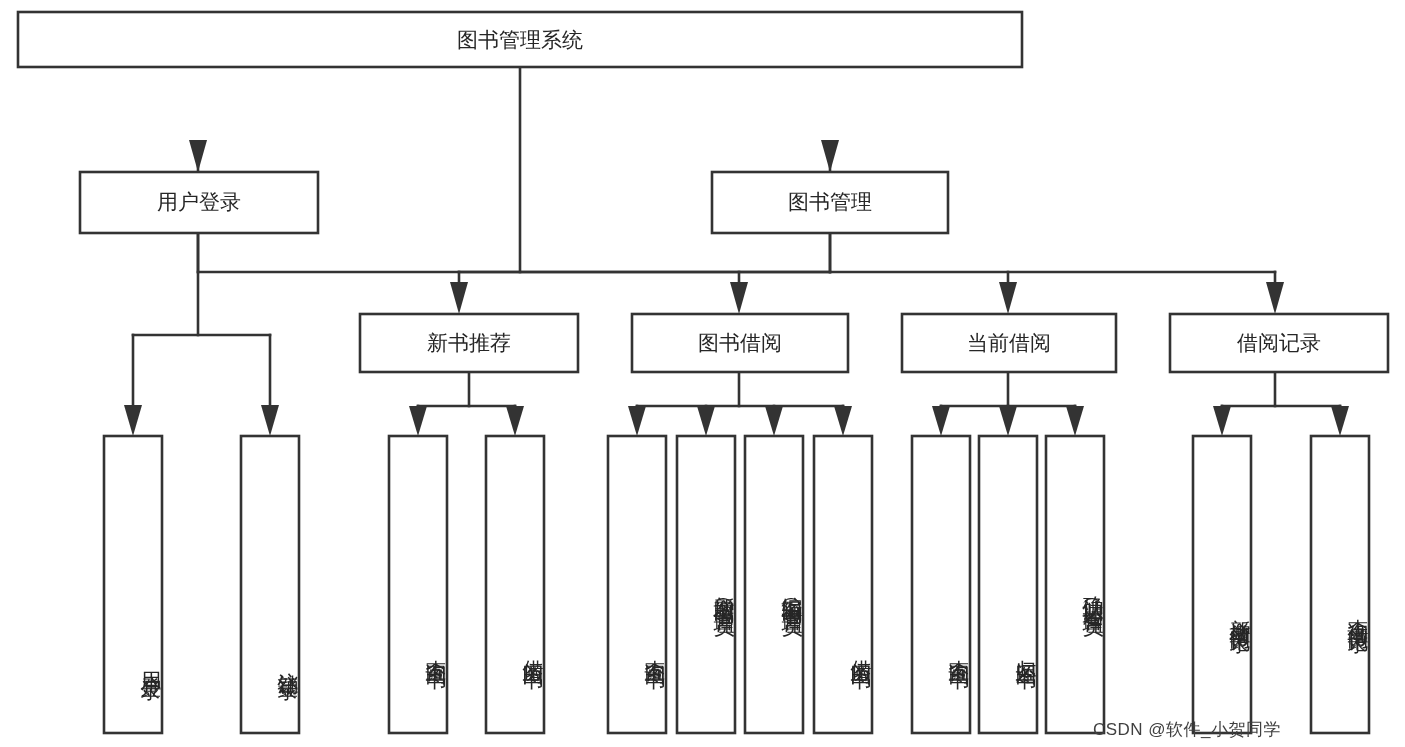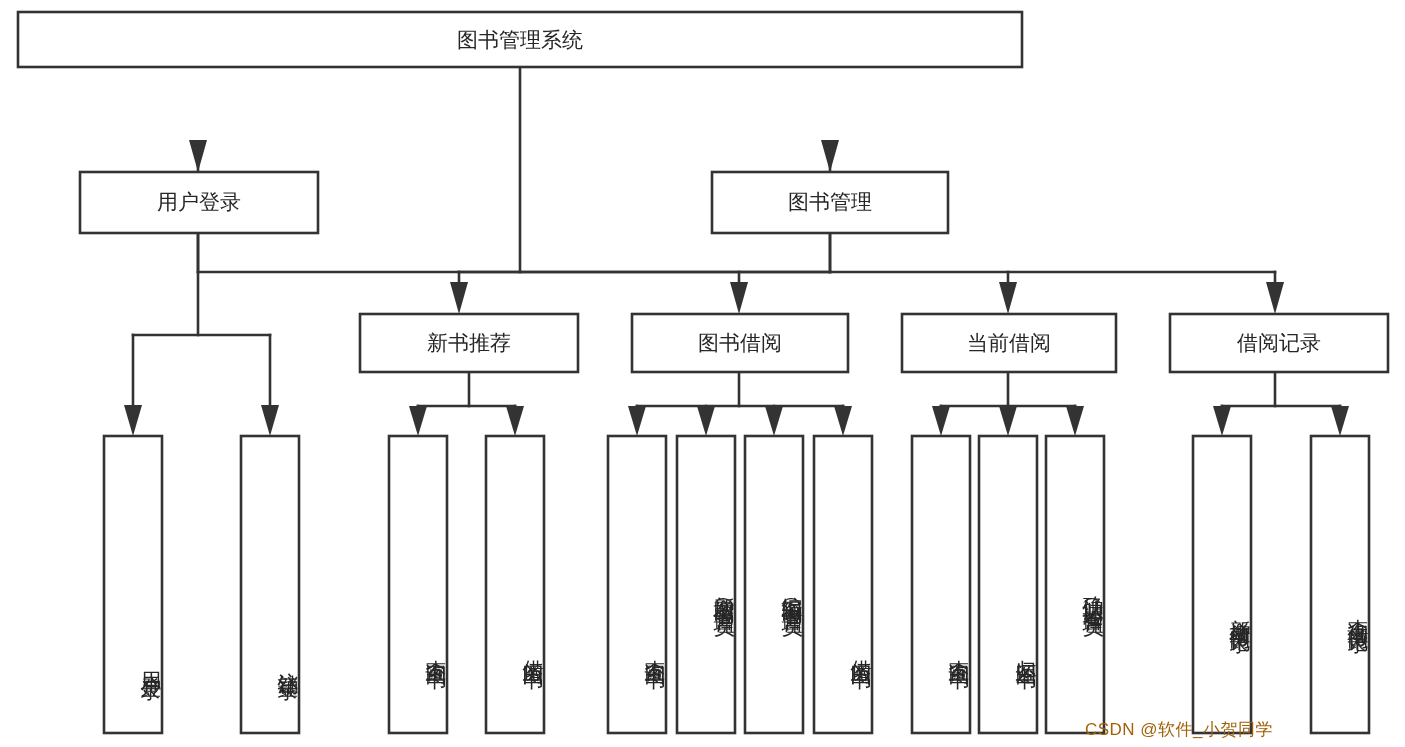--- a/index.html
+++ b/index.html
@@ -59,25 +59,25 @@
     line-height: 1.0;
     color: #262626;
     letter-spacing: 3px;
     display: flex;
     align-items: flex-start;
     justify-content: center;
     pointer-events: none;
   }
   #watermark {
     position: absolute;
-    right: 8px;
+    right: 0;
     bottom: 6px;
     font-family: "Liberation Sans", "DejaVu Sans", sans-serif;
     font-size: 17px;
-    color: #a16207;
+    color: #404040;
     white-space: nowrap;
     letter-spacing: 0.5px;
   }
 </style>
 </head>
 <body>
 
 <div id="diagram-root">
 
   <svg id="tree-svg" viewBox="0 0 1405 747">

